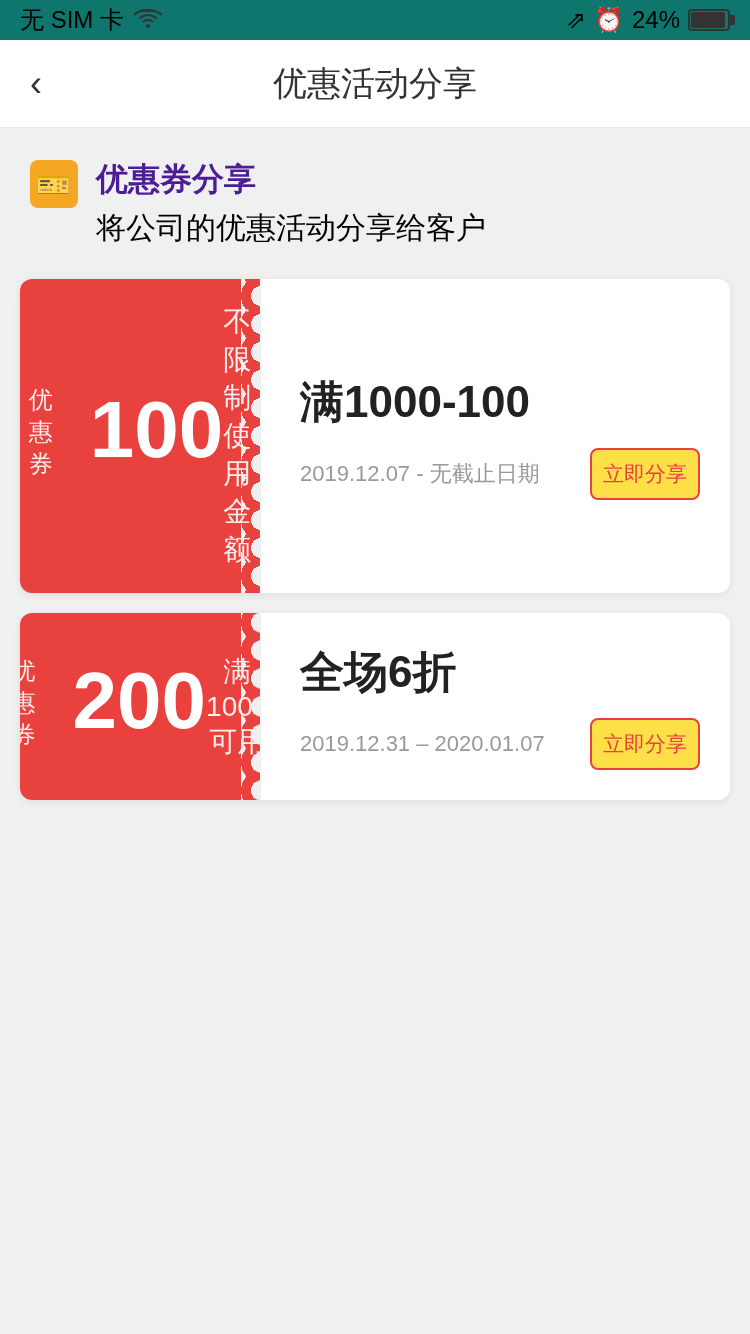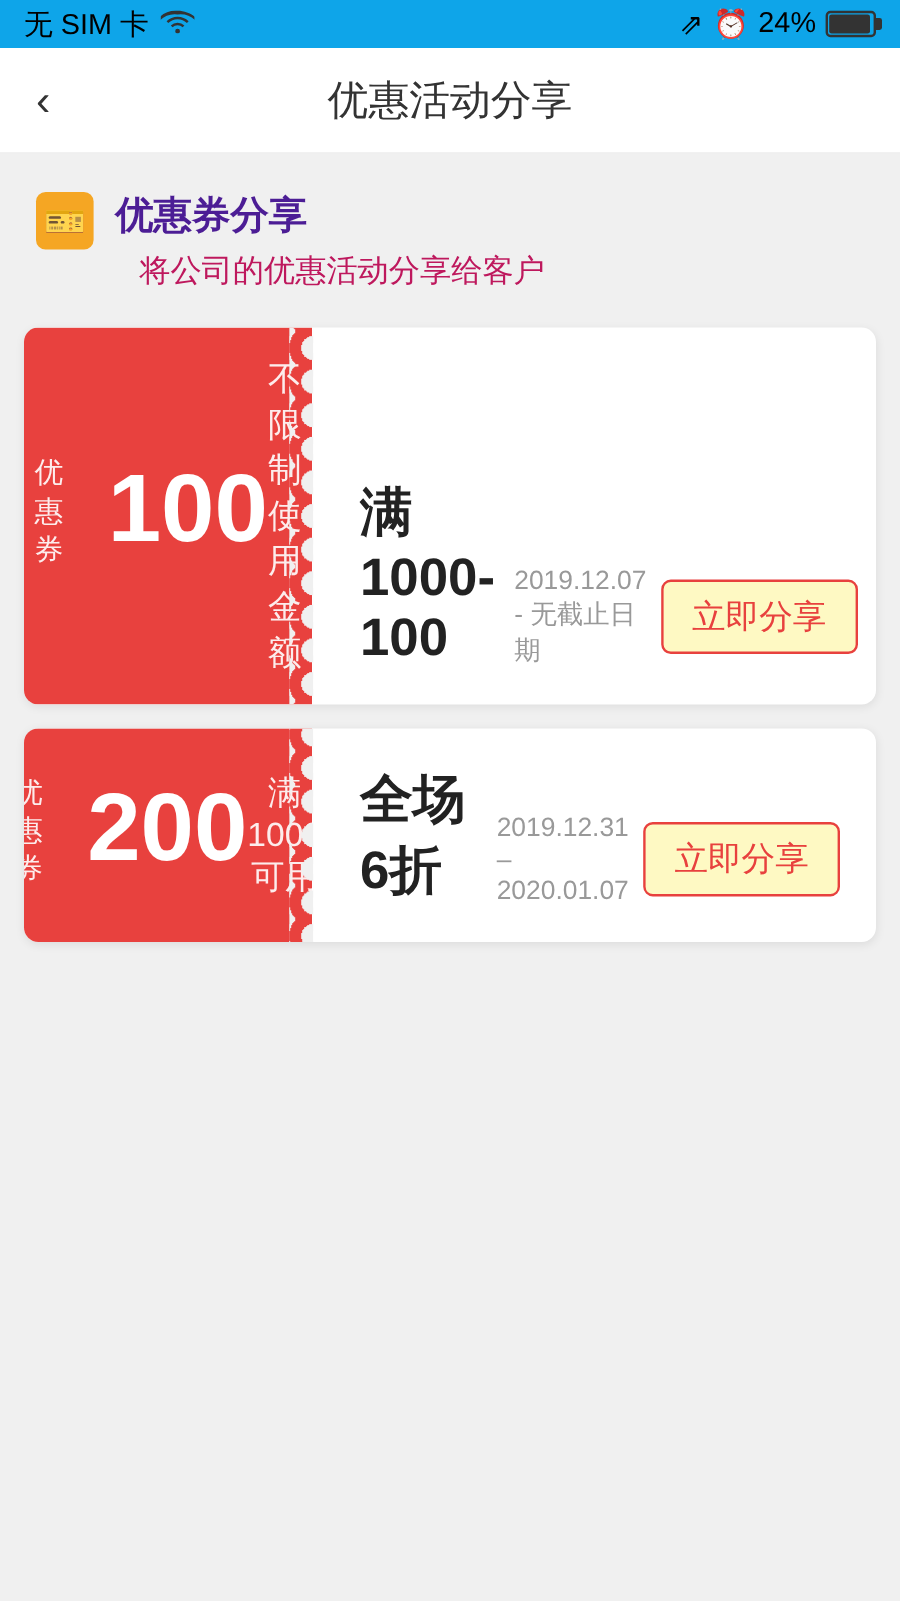--- a/index.html
+++ b/index.html
@@ -10,21 +10,21 @@
       min-height: 1334px;
       background: #f0f0f0;
       font-family: -apple-system, "PingFang SC", "Helvetica Neue", Arial, sans-serif;
       overflow-x: hidden;
     }
 
     
     .status-bar {
       width: 100%;
       height: 40px;
-      background: #0ea5e9;
+      background: #0f766e;
       display: flex;
       align-items: center;
       justify-content: space-between;
       padding: 0 20px;
       font-size: 24px;
     }
     .status-left {
       display: flex;
       align-items: center;
       gap: 10px;
@@ -115,24 +115,23 @@
     .section-text {
       display: flex;
       flex-direction: column;
     }
     .section-title {
       font-size: 32px;
       font-weight: 600;
       color: #4c1d95;
     }
     .section-subtitle {
-      font-size: 26px;
-      color: #be185d;
+      font-size: 30px;
+      color: #000000;
       margin-top: 6px;
-      margin-left: 20px;
     }
 
     
     .coupon-list {
       background: #f0f0f0;
       padding: 10px 20px 20px 20px;
       display: flex;
       flex-direction: column;
       gap: 20px;
     }
@@ -200,47 +199,46 @@
       color: rgba(255,255,255,0.9);
       font-size: 28px;
       text-align: center;
     }
 
     
     .coupon-right {
       flex: 1;
       padding: 30px 30px 30px 40px;
       display: flex;
-      flex-direction: row;
+      flex-direction: column;
       justify-content: center;
       gap: 16px;
-      align-items: flex-end;
     }
     .coupon-name {
       font-size: 44px;
       font-weight: 700;
       color: #222;
     }
     .coupon-footer {
       display: flex;
       align-items: center;
       justify-content: space-between;
       gap: 12px;
     }
     .coupon-date {
       font-size: 22px;
       color: #999;
     }
     .share-btn {
       border: 2px solid #e8413e;
       color: #e8413e;
-      background: #fef9c3;
+      background: #fde047;
       border-radius: 8px;
-      padding: 10px 24px;
-      font-size: 28px;
+      padding: 10px 11px;
+      font-size: 21px;
       cursor: pointer;
       white-space: nowrap;
       flex-shrink: 0;
     }
 
     
     .bottom-space {
       flex: 1;
       background: #f0f0f0;
       min-height: 600px;

